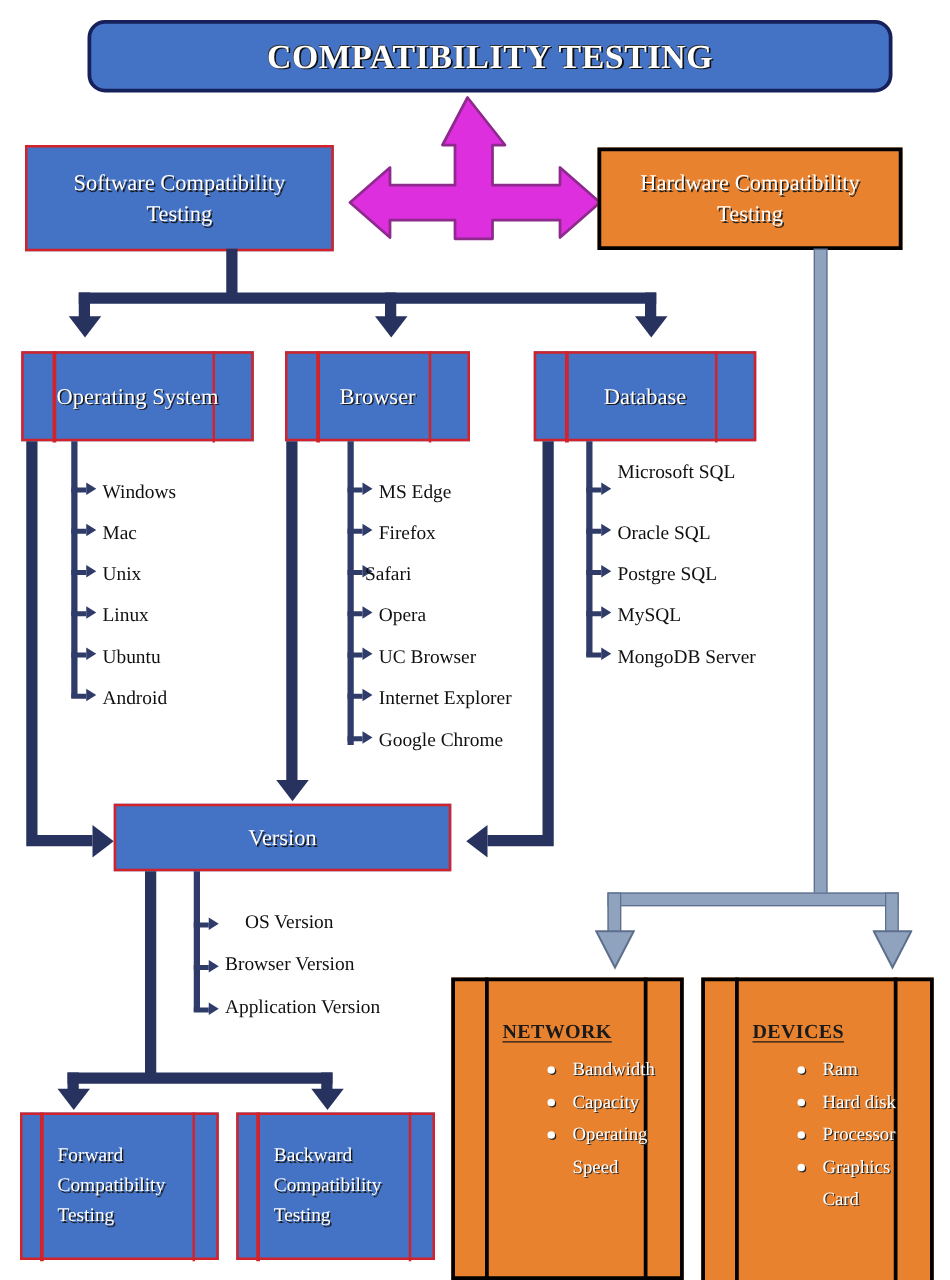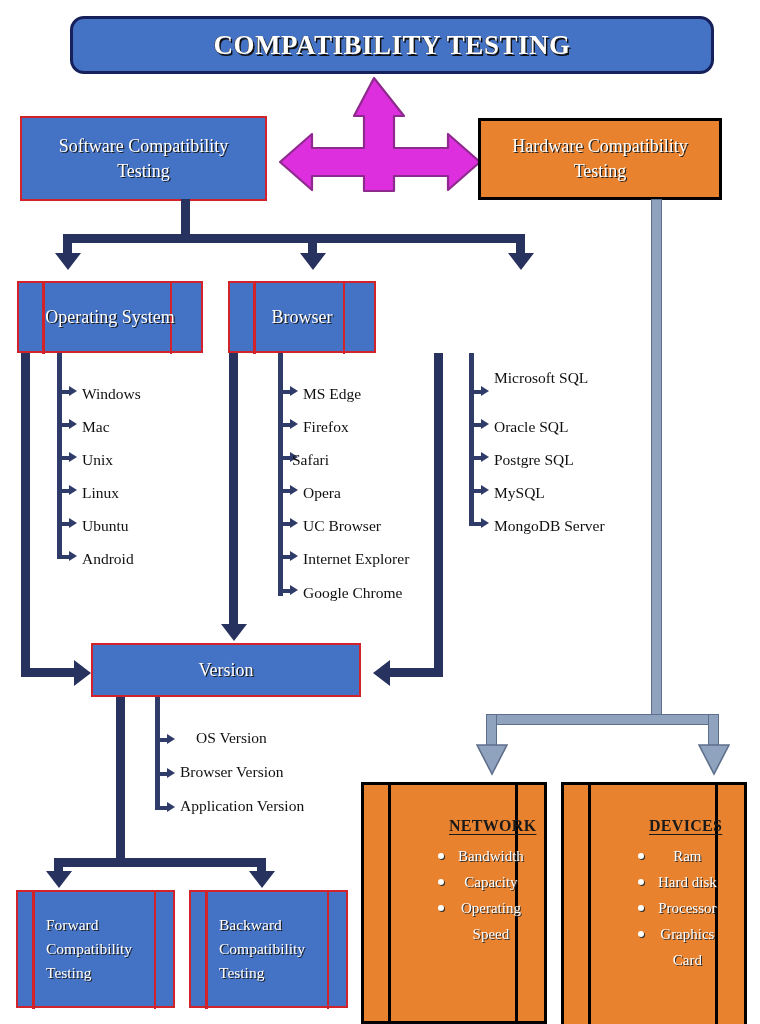--- a/index.html
+++ b/index.html
@@ -29,23 +29,23 @@
   }
   
   .vrule{position:absolute;top:-2.5px;bottom:-2.5px;width:2.5px;background:#d2232a;}
 
   .panel-orange{
     background:#E8822E;border:3px solid #000;position:absolute;box-sizing:border-box;
   }
   .panel-orange .vbar{position:absolute;top:-3px;bottom:-3px;width:3px;background:#000;}
   .panel-title{
     position:absolute;font-weight:bold;font-size:16px;color:#1a1a1a;
-    text-decoration:underline;text-underline-offset:3px;letter-spacing:.3px;margin-left:47px;
-  }
-  .panel-list{position:absolute;margin:0;padding:0 0 0 18px;list-style:none;text-align:center;}
+    text-decoration:underline;text-underline-offset:3px;letter-spacing:.3px;
+  }
+  .panel-list{position:absolute;margin:0;padding:0 0 0 18px;list-style:none;}
   .panel-list li{
     position:relative;color:#ffffff;font-size:15px;line-height:1.33;margin-bottom:6px;
     text-shadow:1px 1px 0 #2b2b2b;padding-left:20px;
   }
   .panel-list li .bullet{
     position:absolute;left:0;top:6px;width:6px;height:6px;border-radius:50%;
     background:#ffffff;box-shadow:1px 1px 0 #2b2b2b;
   }
   .panel-list li.cont{padding-left:20px;}
 
@@ -169,20 +169,25 @@
   <div class="sub-bar" style="left:278px;top:555px;width:12px;"></div>
   <div class="sub-arrow" style="left:290px;top:551px;"></div>
   <div class="sub-label" style="left:303px;top:550px;">Internet Explorer</div>
   <div class="sub-bar" style="left:278px;top:589px;width:12px;"></div>
   <div class="sub-arrow" style="left:290px;top:585px;"></div>
   <div class="sub-label" style="left:303px;top:584px;">Google Chrome</div>
 
   <div class="nv nv-v abs" style="left:229px;top:353px;height:273px;"></div>
   <div class="tri-down" style="left:220.5px;top:624px;"></div>
 
+  <div class="abs box-blue" style="left:427px;top:281px;width:178px;height:72px;">
+    <div class="vrule" style="left:23px;"></div>
+    <div class="vrule" style="right:29px;"></div>
+    <span style="position:relative;z-index:2;">Database</span>
+  </div>
 
   <div class="stem" style="left:469px;top:353px;height:172px;"></div>
   <div class="sub-bar" style="left:469px;top:390px;width:12px;"></div>
   <div class="sub-arrow" style="left:481px;top:386px;"></div>
   <div class="sub-label" style="left:494px;top:369px;">Microsoft SQL</div>
   <div class="sub-bar" style="left:469px;top:423px;width:12px;"></div>
   <div class="sub-arrow" style="left:481px;top:419px;"></div>
   <div class="sub-label" style="left:494px;top:418px;">Oracle SQL</div>
   <div class="sub-bar" style="left:469px;top:456px;width:12px;"></div>
   <div class="sub-arrow" style="left:481px;top:452px;"></div>

